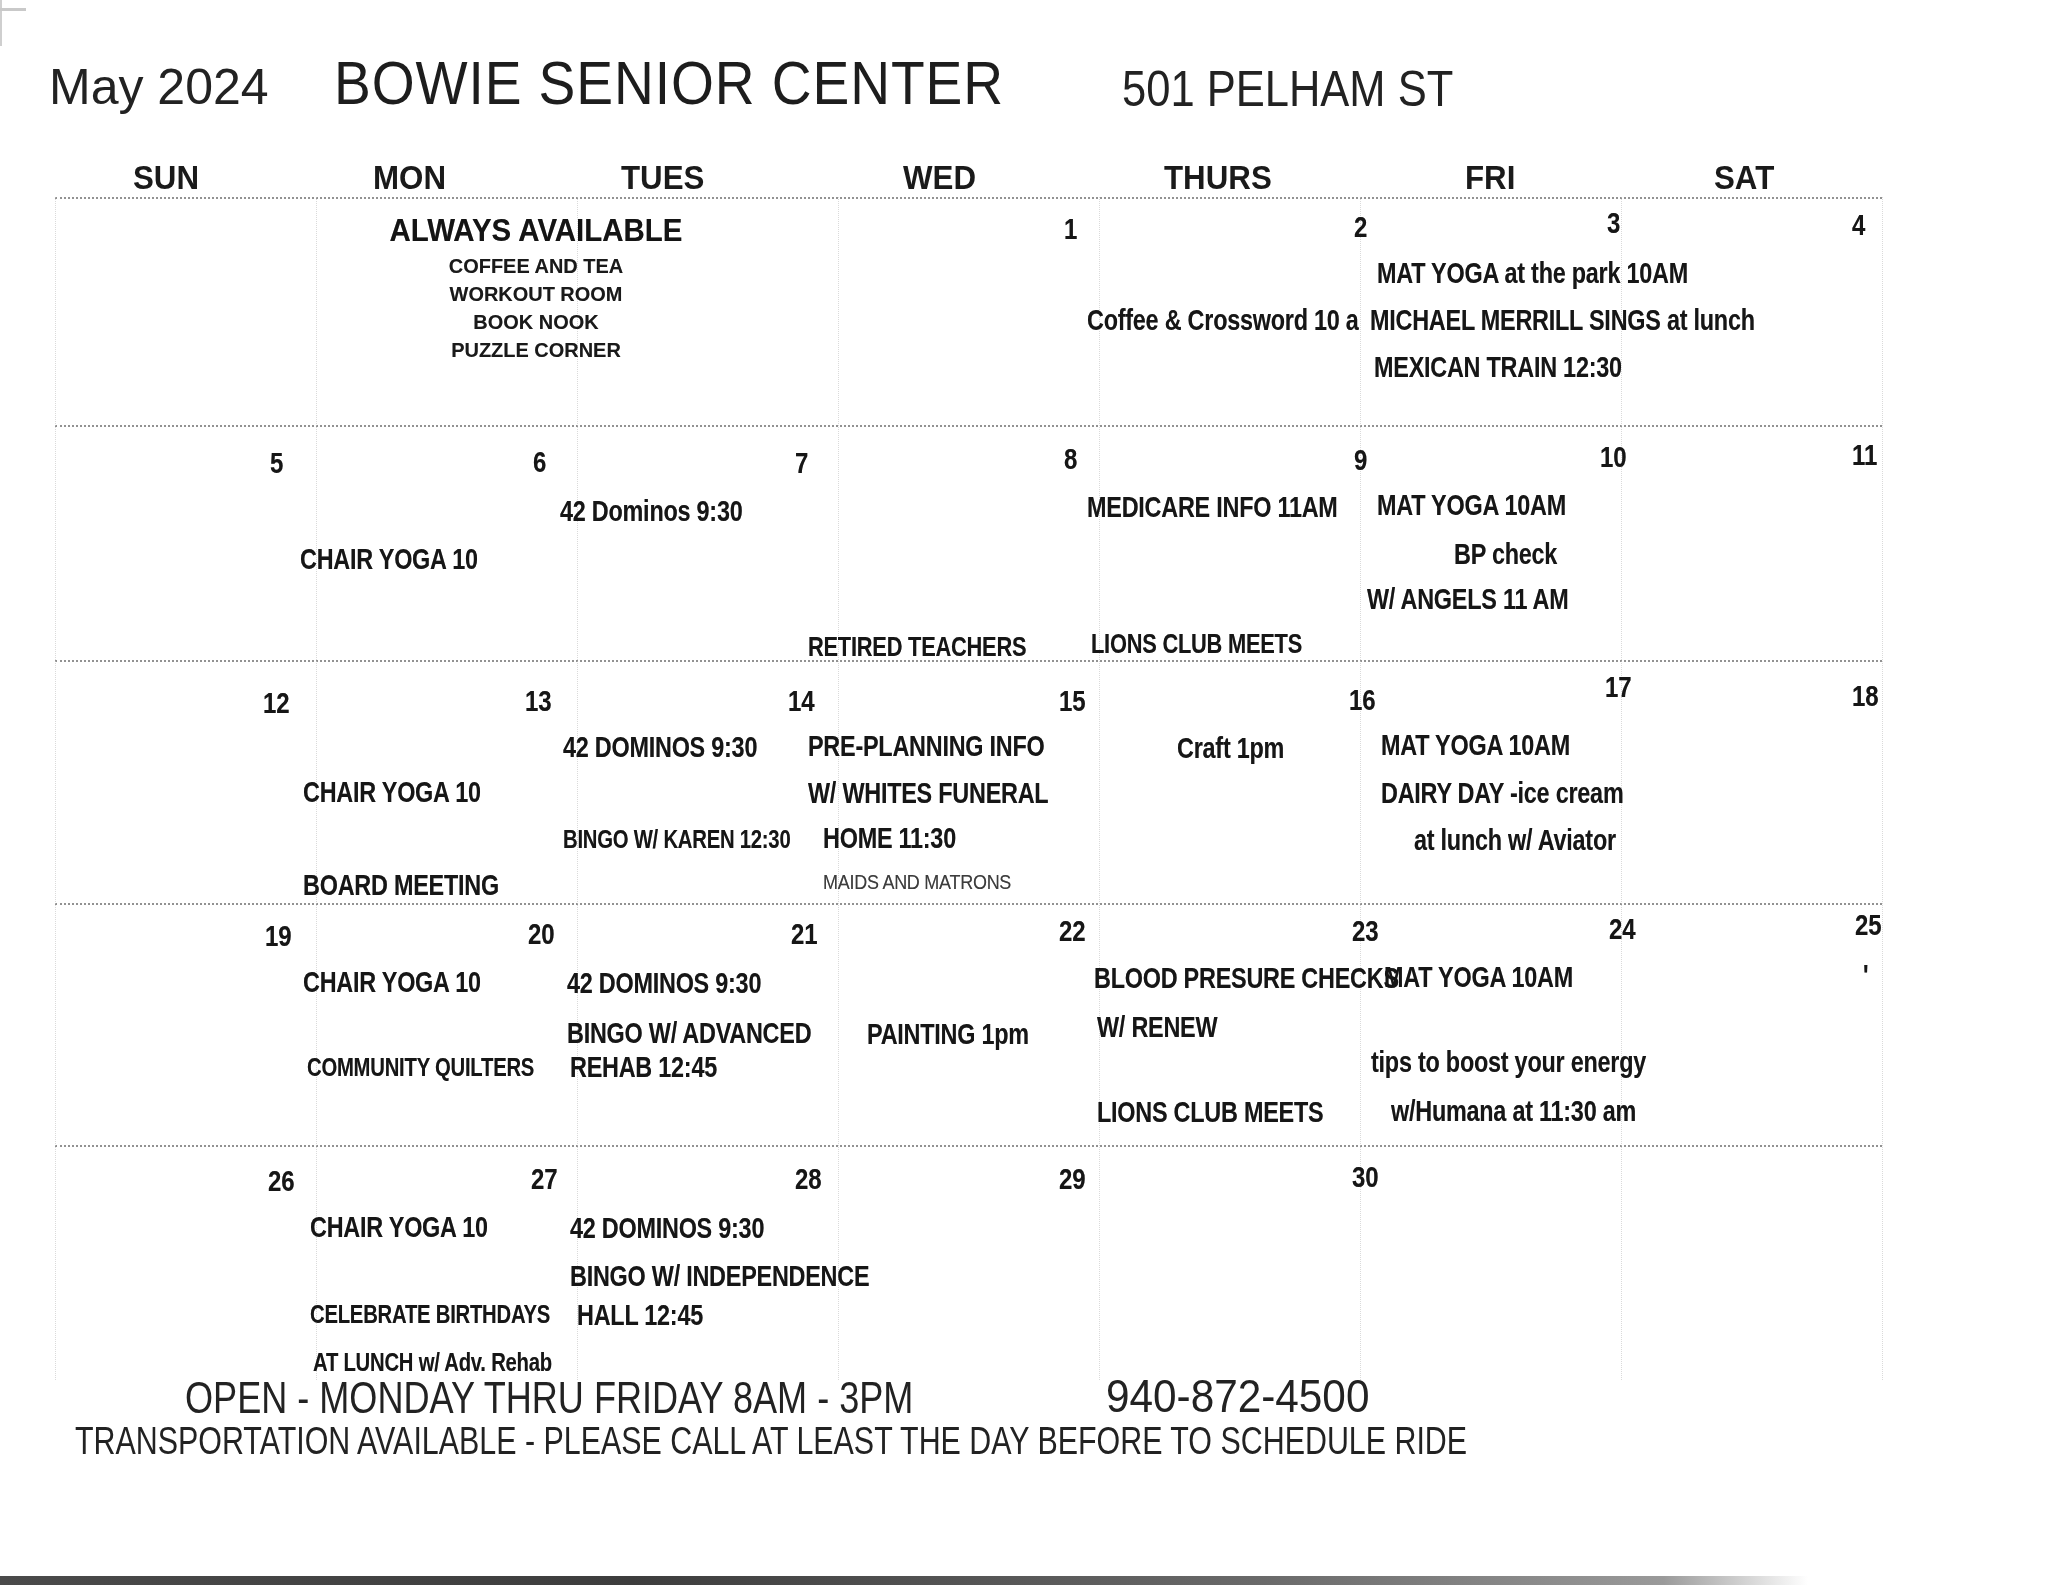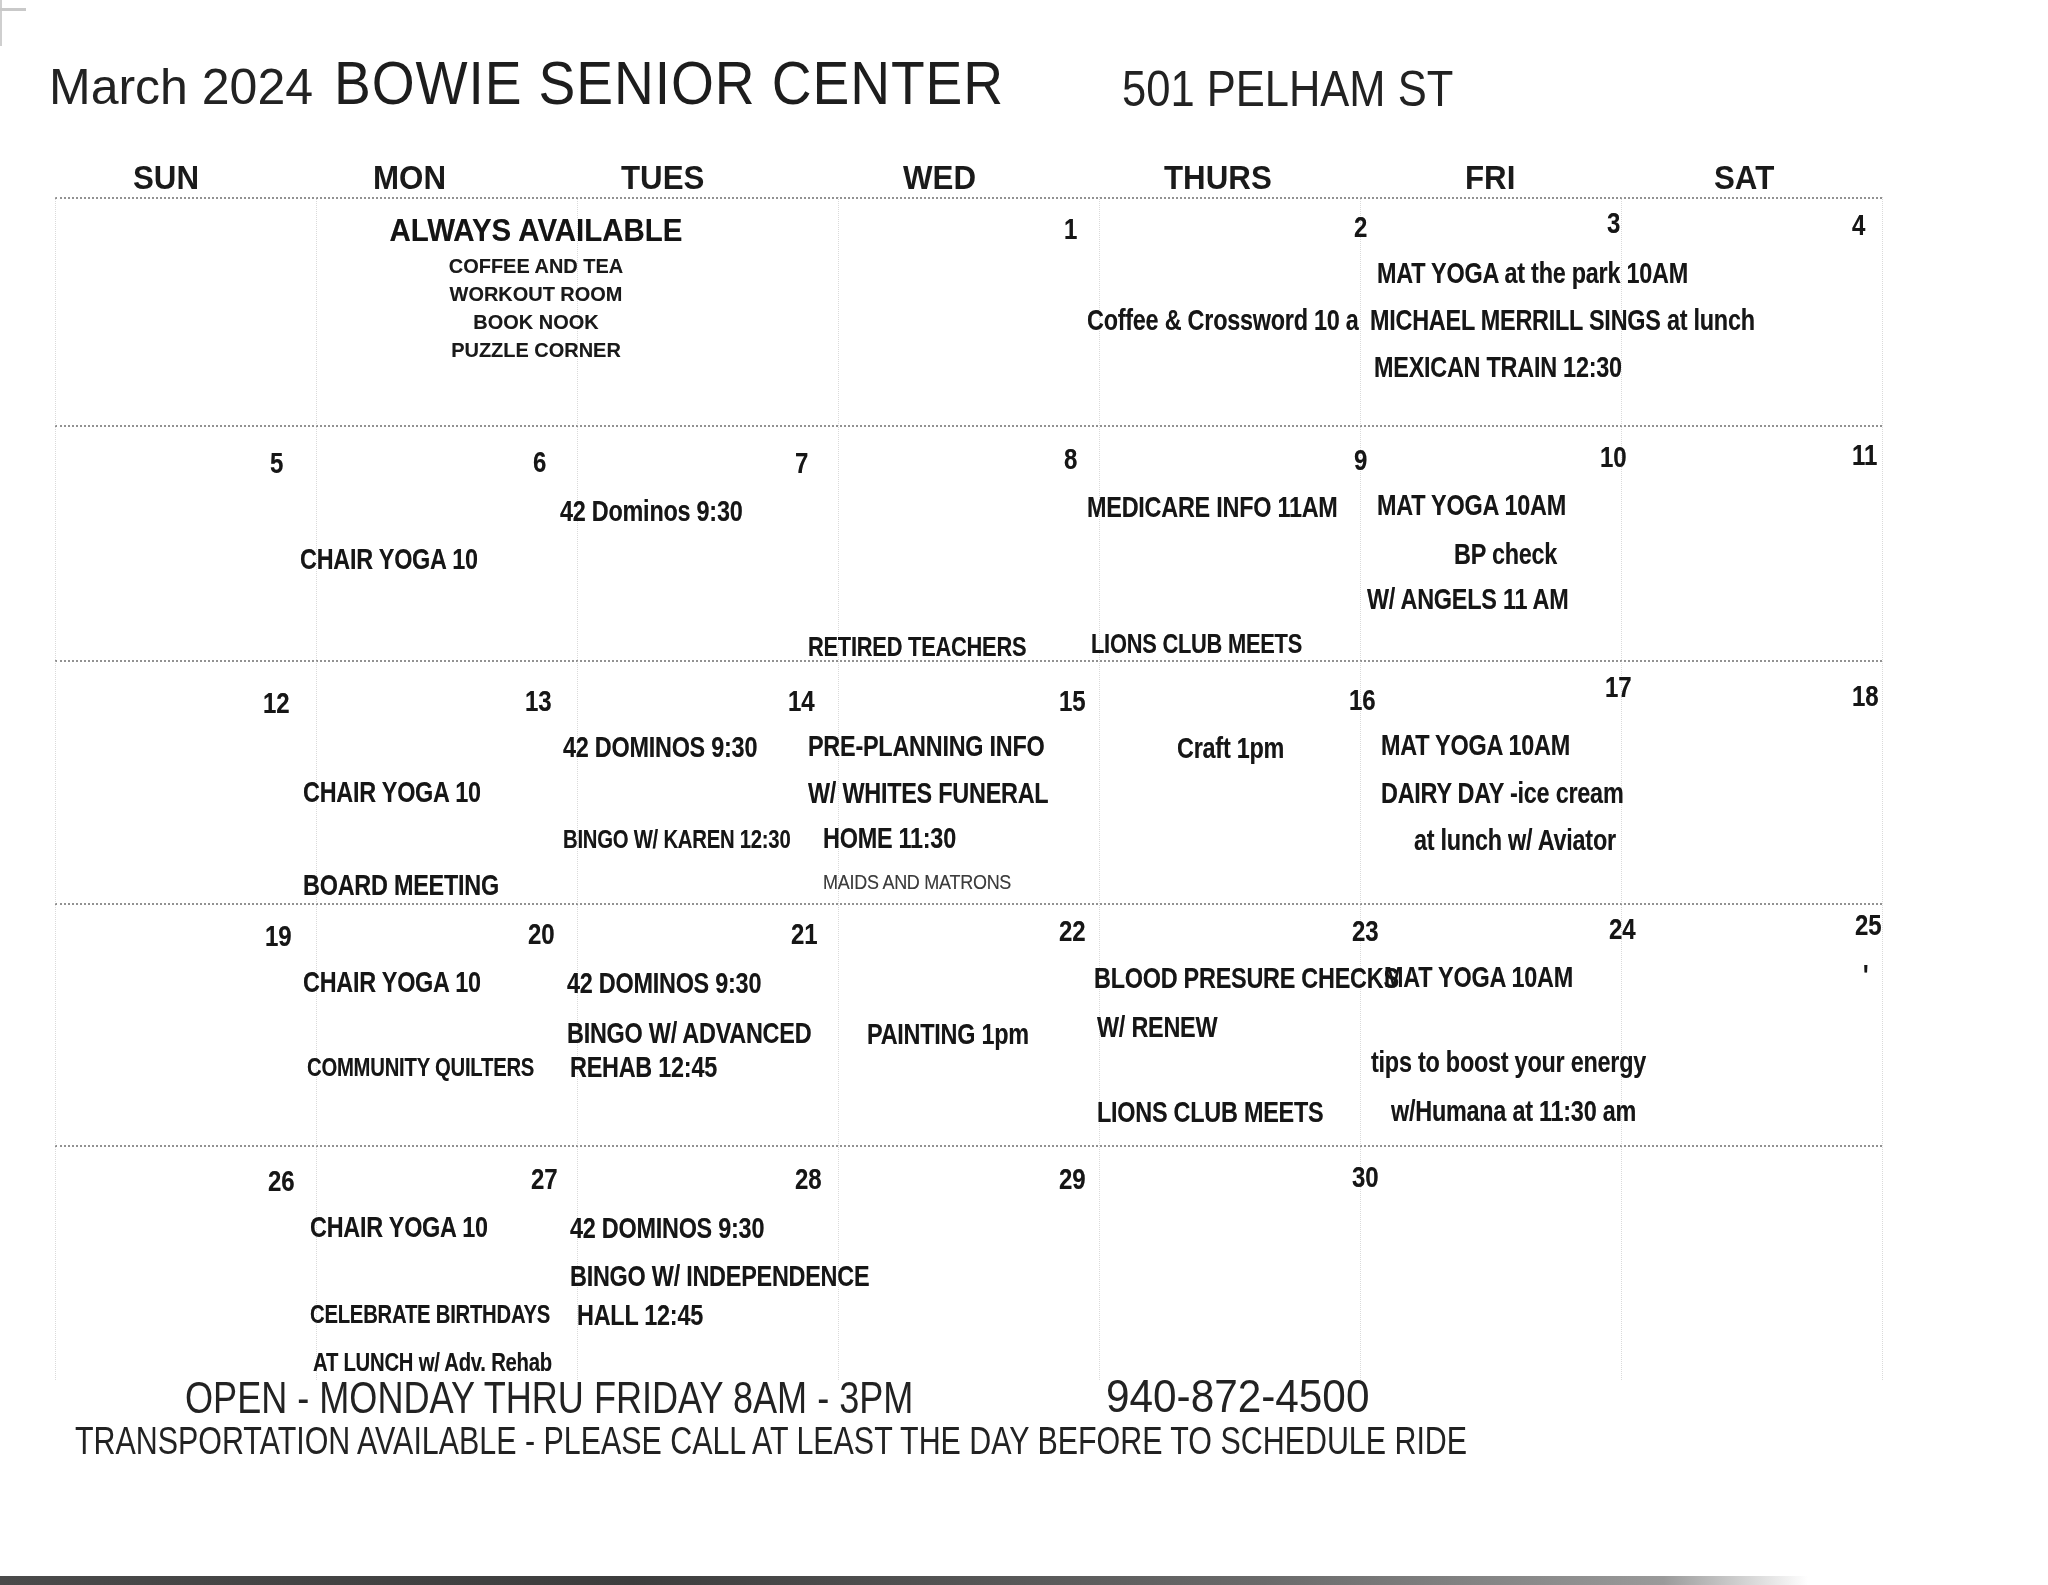--- a/index.html
+++ b/index.html
@@ -46,21 +46,21 @@
 </style>
 </head>
 <body>
 
 <div class="page">
 
   <div class="scan-tick-left"></div>
   <div class="scan-dash-top"></div>
   <div class="scan-bar"></div>
 
-  <div class="abs t-month">March 2024</div>
+  <div class="abs t-month">May 2024</div>
   <div class="abs t-center">BOWIE SENIOR CENTER</div>
   <div class="abs t-addr">501 PELHAM ST</div>
 
   <div id="grid">
       <div class="hline" style="top: 197px;"></div>
       <div class="hline" style="top: 425px;"></div>
       <div class="hline" style="top: 660px;"></div>
       <div class="hline" style="top: 903px;"></div>
       <div class="hline" style="top: 1145px;"></div>
       <div class="vline" style="left: 55px;"></div>

